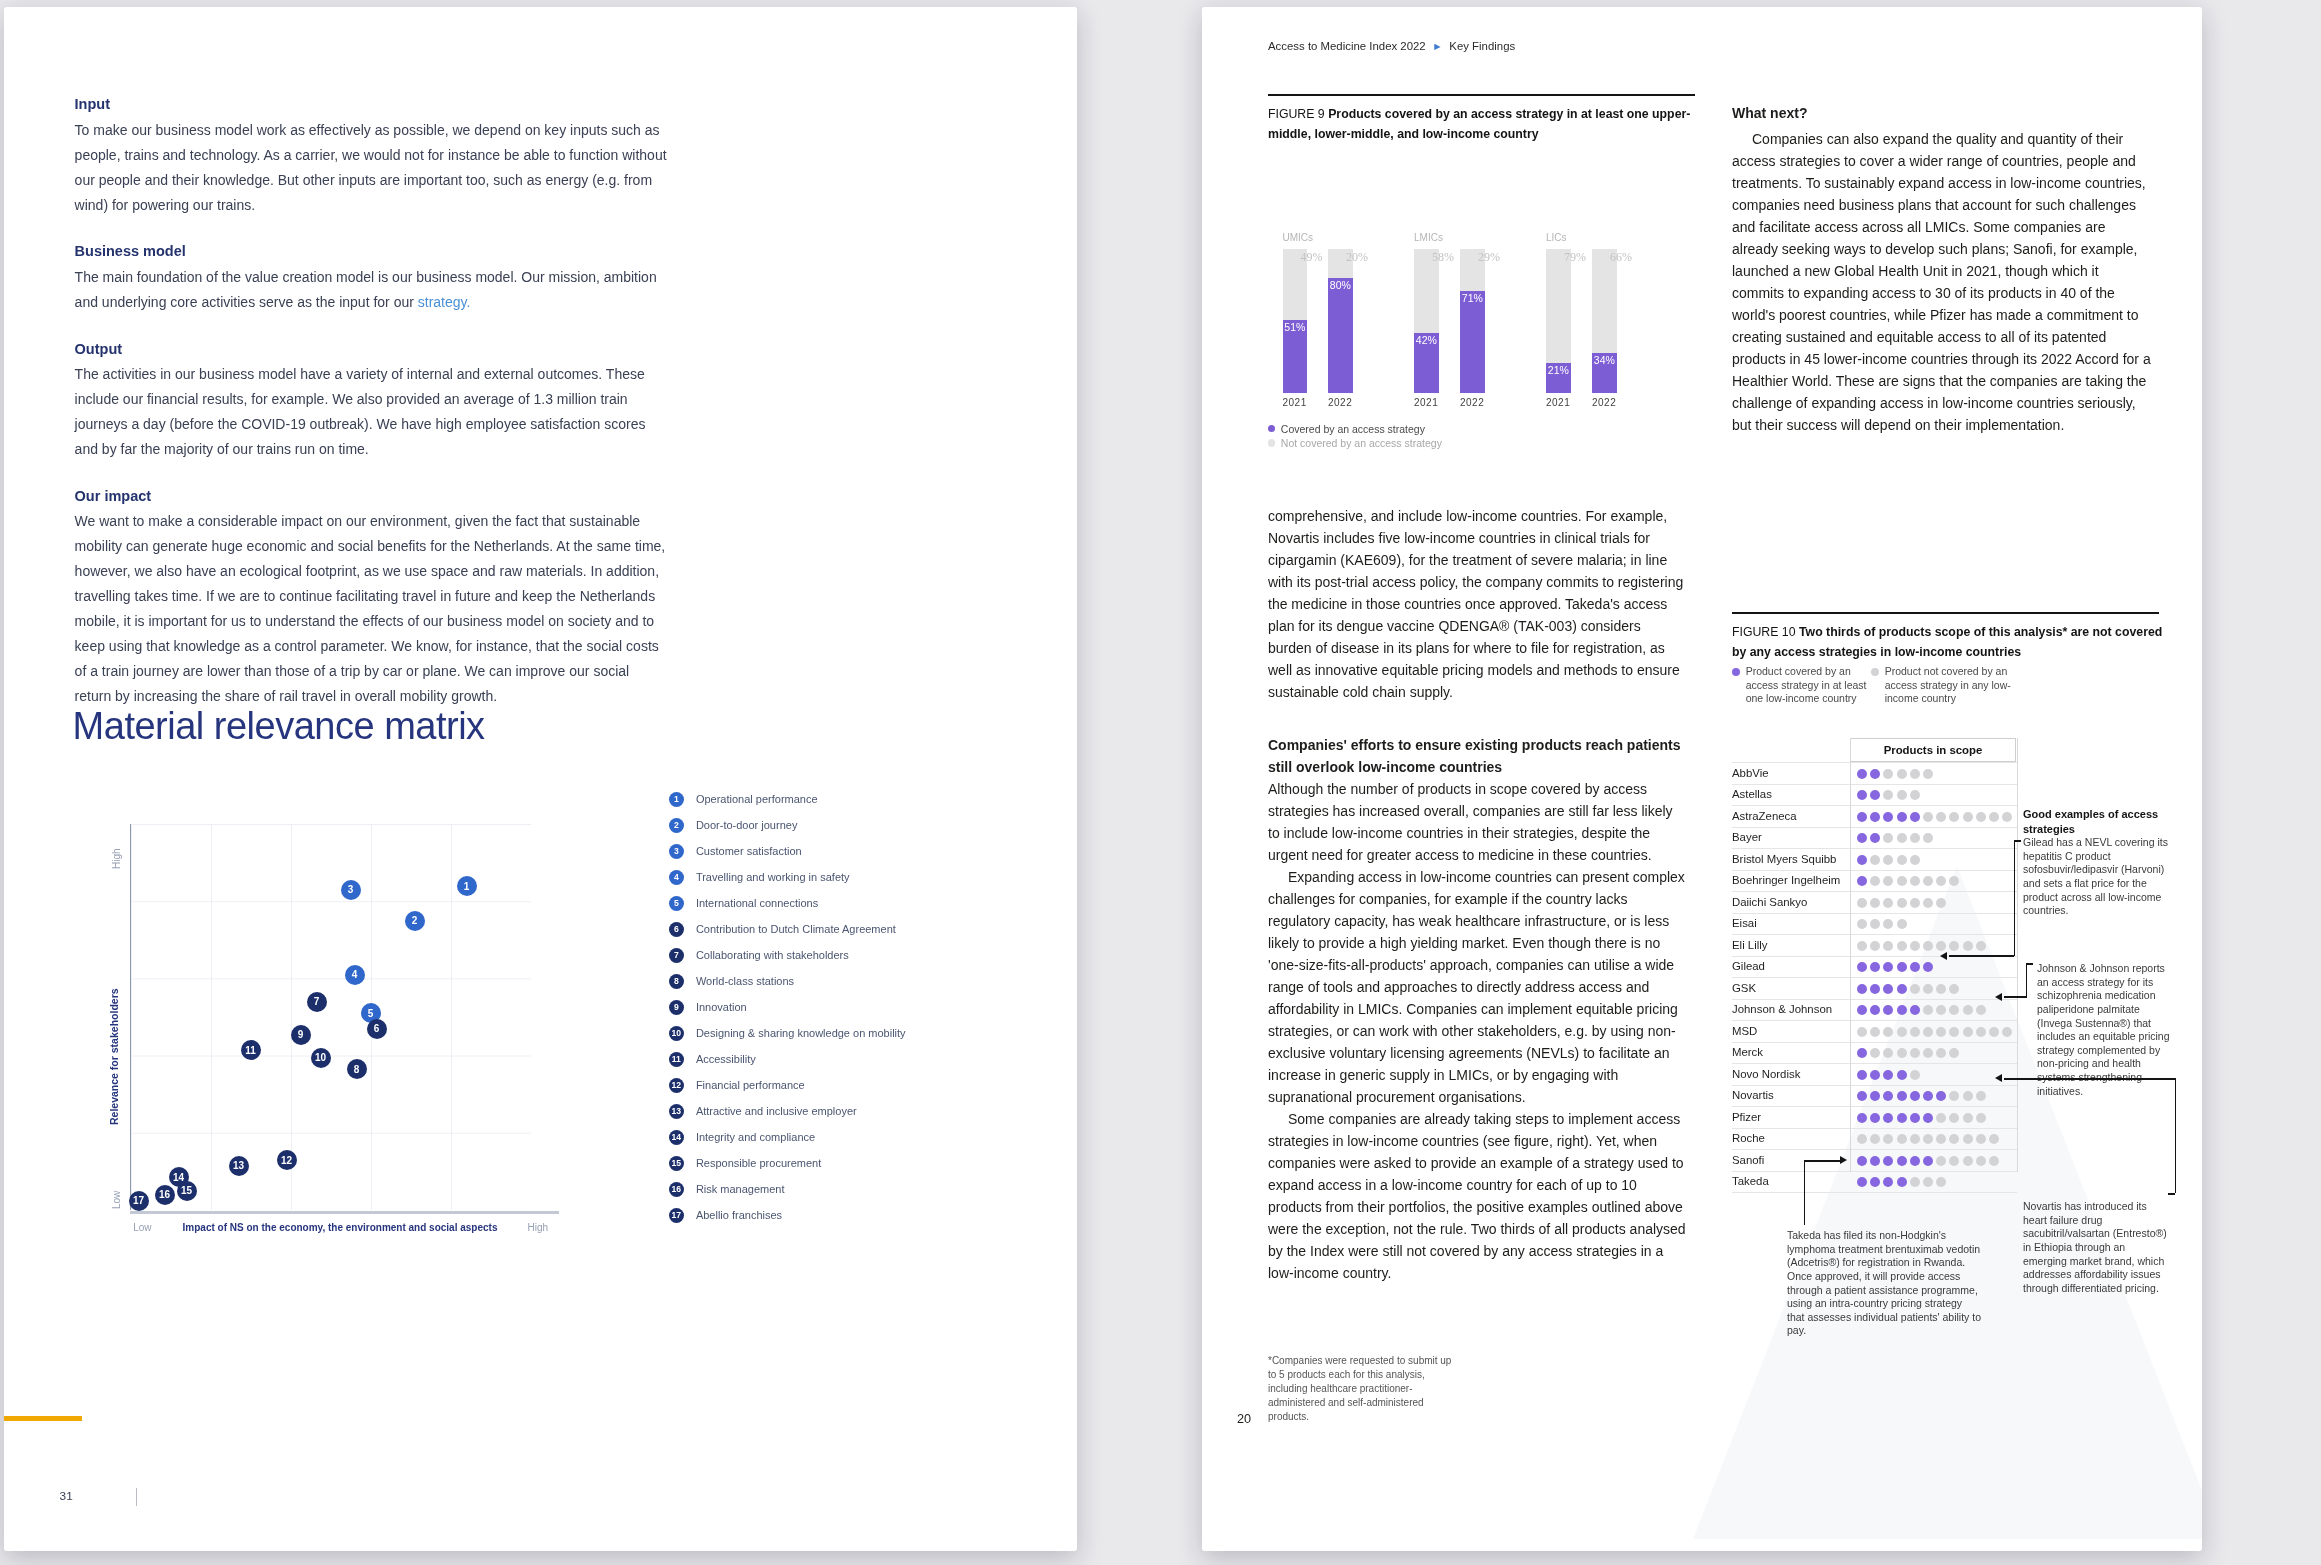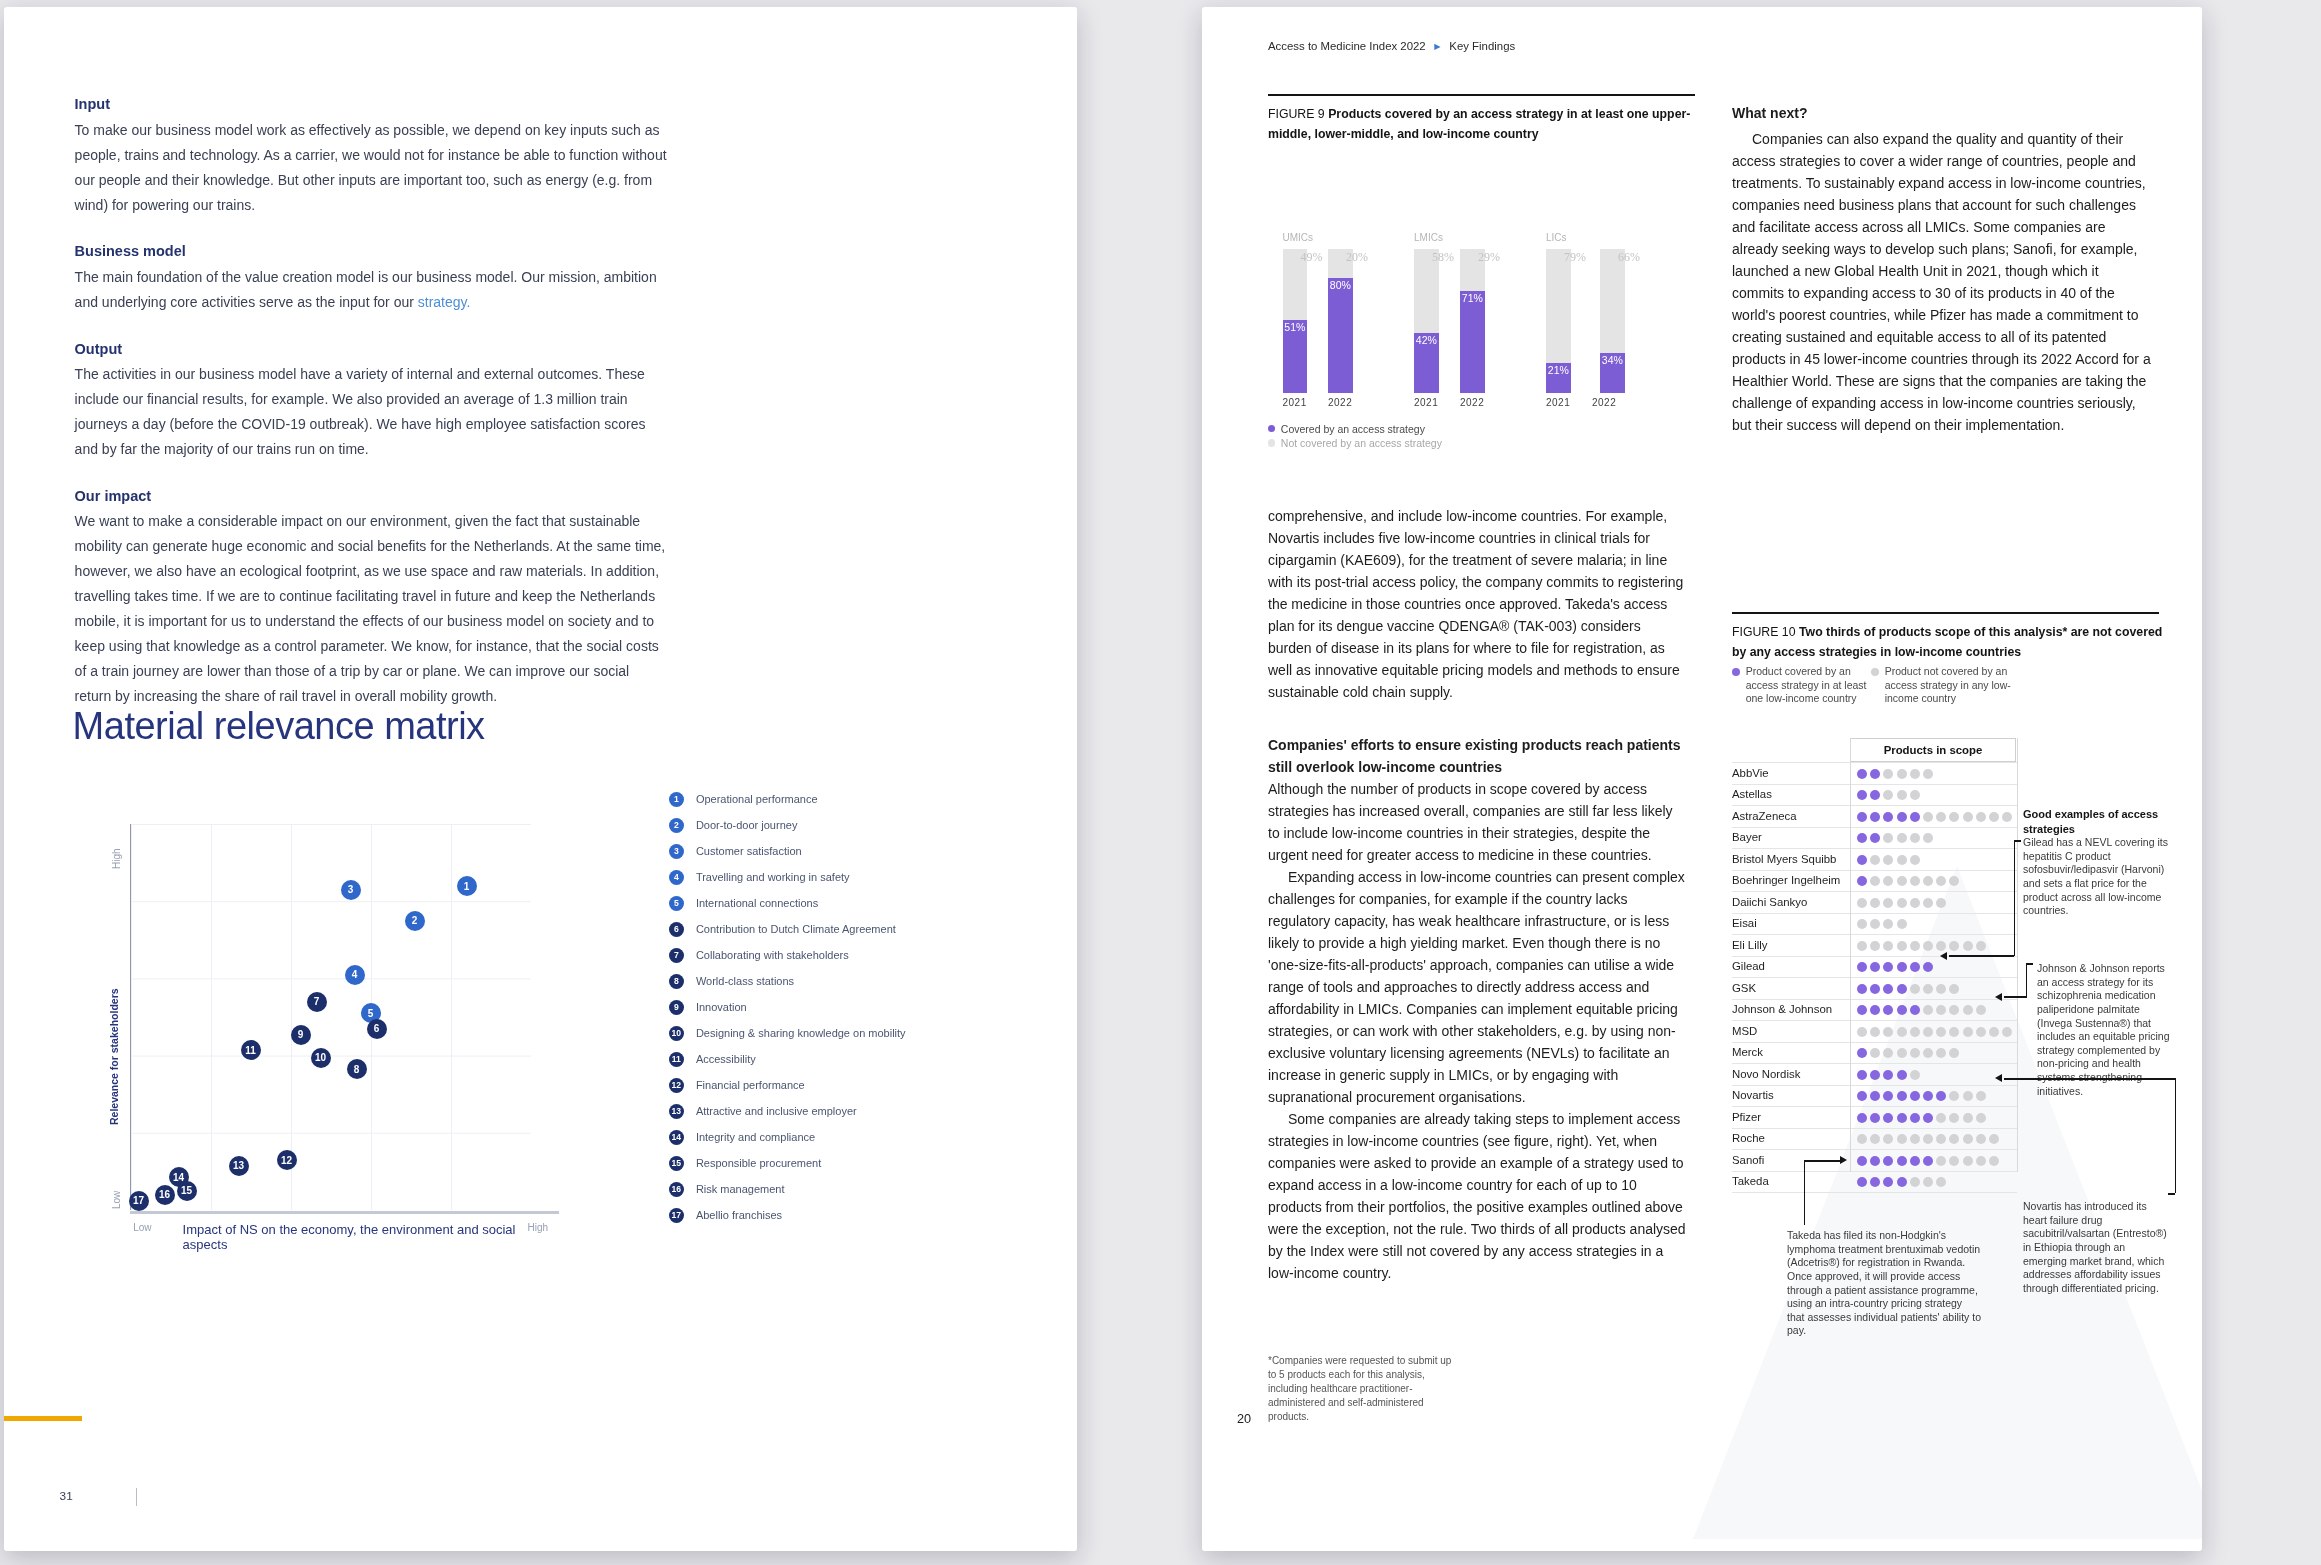--- a/index.html
+++ b/index.html
@@ -19,21 +19,21 @@
   .scatter{position:absolute;left:126px;top:817px;width:400px;height:386px;
     border-left:1.8px solid #8e99b0;
     background-image:linear-gradient(to right,#edeff4 0.9px,transparent 0.9px),linear-gradient(to bottom,#edeff4 0.9px,transparent 0.9px);
     background-size:20% 20%;}
   .scatter-baseline{position:absolute;left:126px;top:1204px;width:429px;height:2.7px;background:#c2c8d4;}
   .pt{position:absolute;width:20px;height:20px;border-radius:50%;color:#fff;font-size:10px;font-weight:bold;
       display:flex;align-items:center;justify-content:center;transform:translate(-50%,-50%);}
   .yaxis-label{position:absolute;transform:rotate(-90deg);transform-origin:left top;font-size:10px;color:#97a0b4;}
   .yaxis-title{position:absolute;transform:rotate(-90deg);transform-origin:left top;font-size:10.5px;font-weight:bold;color:#26357d;white-space:nowrap;}
   .xaxis-row{position:absolute;left:126px;top:1215px;width:427px;font-size:10px;color:#97a0b4;}
-  .xaxis-title{font-size:13px;font-weight:normal;color:#26357d;}
+  .xaxis-title{font-size:10px;font-weight:bold;color:#26357d;}
   #scatter-legend{position:absolute;left:665px;top:779px;width:300px;}
   .sl-item{height:26px;display:flex;align-items:center;}
   .sl-dot{width:15.5px;height:15.5px;border-radius:50%;color:#fff;font-size:8.6px;font-weight:bold;display:flex;align-items:center;justify-content:center;margin-right:11.8px;flex:0 0 15.5px;}
   .sl-label{font-size:11px;color:#4a5570;}
   .lp-footer{position:absolute;left:56px;top:1482px;font-size:11.8px;color:#3a4154;}
   .lp-footer .vbar{position:absolute;left:76px;top:-1.8px;width:0.9px;height:18px;background:#b9bcc4;}
   .accent-bar{position:absolute;left:0;top:1409px;width:78px;height:4.5px;background:#f0a800;}
 
   
   .rp-watermark{position:absolute;left:491px;top:859px;width:0;height:0;
@@ -272,21 +272,21 @@
         </div>
         <div class="f9-year" style="left: 192px;">2022</div>
         <div class="f9-glabel" style="left: 278px;">LICs</div>
         <div class="f9-bar" style="left: 278px;">
           <span class="f9-gray-label">79%</span>
           <div class="f9-seg" style="height: 30px; background: rgb(125, 93, 212);">
             <span class="f9-purple-label">21%</span>
           </div>
         </div>
         <div class="f9-year" style="left: 278px;">2021</div>
-        <div class="f9-bar" style="left: 324px; margin-left: 8px;">
+        <div class="f9-bar" style="left: 324px;">
           <span class="f9-gray-label">66%</span>
           <div class="f9-seg" style="height: 40px; background: rgb(125, 93, 212);">
             <span class="f9-purple-label">34%</span>
           </div>
         </div>
         <div class="f9-year" style="left: 324px;">2022</div>
       </div>
     <div id="fig9-legend">
         <div class="f9l-line" style="color: rgb(74, 74, 74);">
           <span class="f9l-dot" style="background: rgb(125, 93, 212);"></span>

